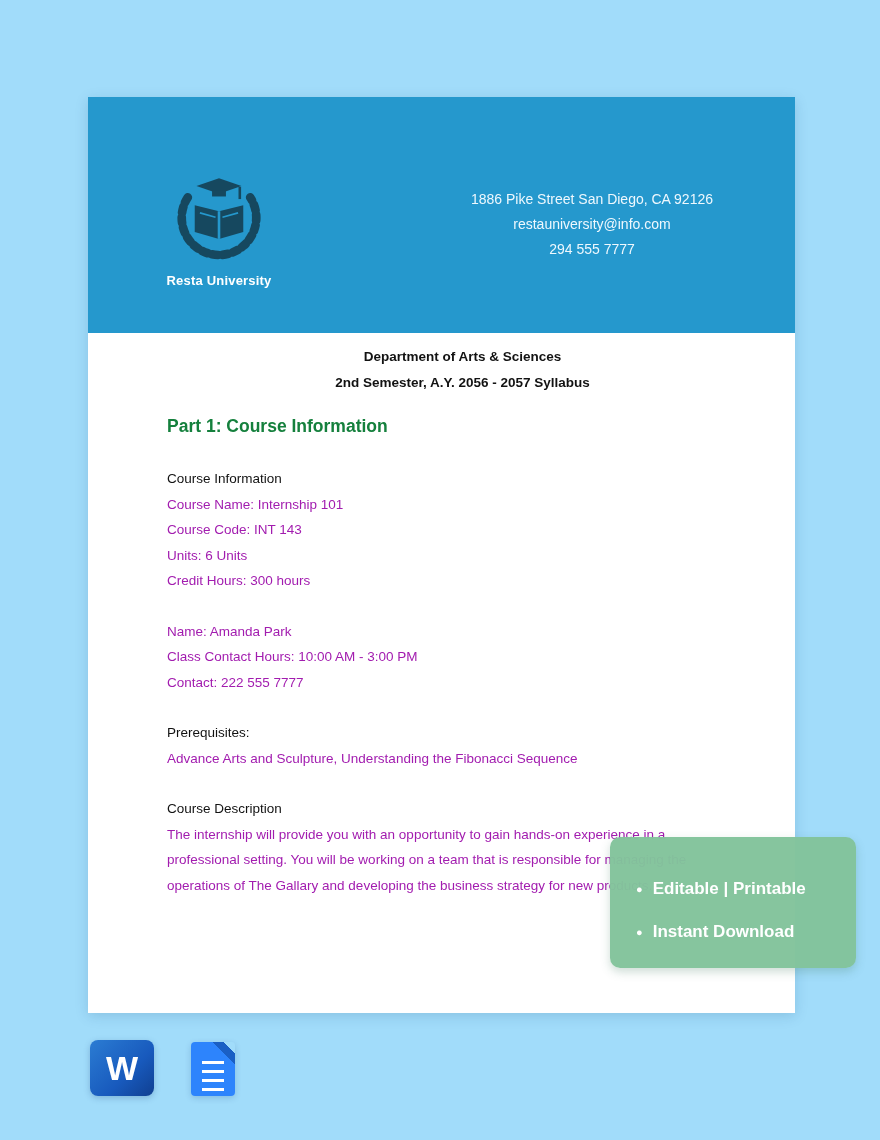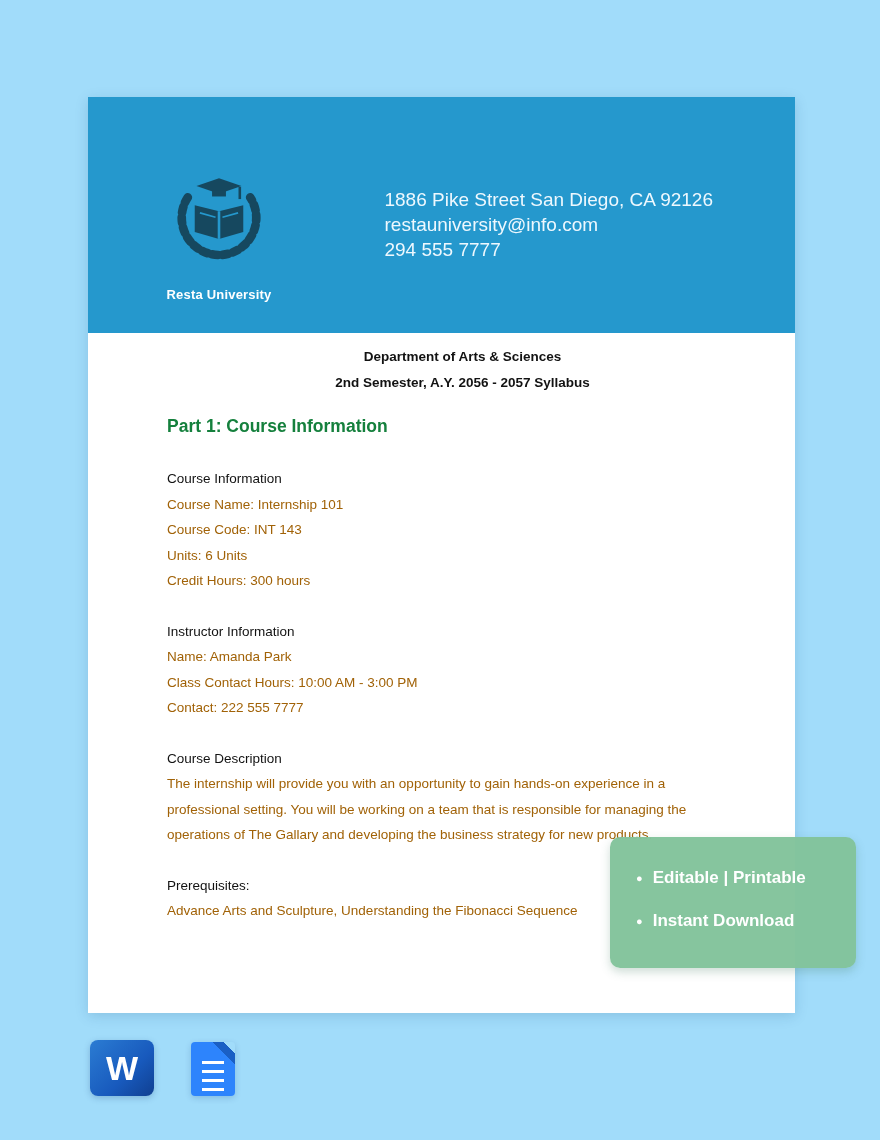--- a/index.html
+++ b/index.html
@@ -8,39 +8,39 @@
     position:relative; width:880px; height:1140px; background:#a1dcfa;
     overflow:hidden; font-family:"Liberation Sans", sans-serif;
   }
   .page {
     position:absolute; left:88px; top:97px; width:707px; height:916px;
     background:#ffffff; box-shadow:0 3px 12px rgba(30,80,120,.18);
   }
   
   .page-header { position:relative; height:236px; background:#2598cd; }
   .logo-wrap { position:absolute; left:76px; top:76px; width:110px; text-align:center; }
-  .logo-label { margin-top:18px; font-size:13px; font-weight:700; color:#ffffff; letter-spacing:.2px; }
+  .logo-label { margin-top:4px; font-size:13px; font-weight:700; color:#ffffff; letter-spacing:.2px; }
   .header-contact {
-    position:absolute; right:82px; top:90px; text-align:left;
-    font-size:19px; line-height:25px; color:#eef8fe;
+    position:absolute; right:82px; top:90px; text-align:center;
+    font-size:14px; line-height:25px; color:#eef8fe;
   }
   
   .page-body { padding:11px 37px 0 79px; }
   .doc-titles { text-align:center; font-weight:700; font-size:13.5px; line-height:25.5px; color:#121212; }
   .section-title { margin-top:21px; margin-bottom:29px; color:#15803d; font-size:17.5px; font-weight:700; }
   .block { margin-bottom:25px; }
   .b-heading { font-weight:400; font-size:13.5px; line-height:25.5px; color:#121212; }
-  .b-line, .b-body { font-size:13.5px; line-height:25.5px; color:#a16207; }
+  .b-line, .b-body { font-size:13.5px; line-height:25.5px; color:#a21caf; }
   .b-body { max-width:548px; }
   
   .badge {
     position:absolute; left:610px; top:837px; width:246px; height:131px;
     background:rgba(130,195,155,.97); border-radius:10px;
     box-shadow:0 4px 10px rgba(60,120,90,.25);
-    padding:28px 10px 0 26px; color:#ffffff; z-index:5;
+    padding:39px 10px 0 26px; color:#ffffff; z-index:5;
   }
   .badge-item { display:flex; align-items:center; gap:10px; margin-bottom:17px;
     font-weight:700; font-size:17px; line-height:26px; }
   .bullet { font-size:11px; line-height:26px; }
   .bullet::before { content:"●"; }
   
   .word-icon {
     position:absolute; left:90px; top:1040px; width:64px; height:56px; border-radius:8px;
     background:linear-gradient(135deg,#2b7cd3 0%,#185abd 60%,#103f91 100%);
     display:flex; align-items:center; justify-content:center;
@@ -99,34 +99,33 @@
 
       <div class="block">
         <div class="b-heading">Course Information</div>
         <div class="b-line">Course Name: Internship 101</div>
         <div class="b-line">Course Code: INT 143</div>
         <div class="b-line">Units: 6 Units</div>
         <div class="b-line">Credit Hours: 300 hours</div>
       </div>
 
       <div class="block">
-        <div class="b-heading">Instructor Information</div>
         <div class="b-line">Name: Amanda Park</div>
         <div class="b-line">Class Contact Hours: 10:00 AM - 3:00 PM</div>
         <div class="b-line">Contact: 222 555 7777</div>
       </div>
 
       <div class="block">
-        <div class="b-heading">Course Description</div>
-        <div class="b-body">The internship will provide you with an opportunity to gain hands-on experience in a professional setting. You will be working on a team that is responsible for managing the operations of The Gallary and developing the business strategy for new products.</div>
+        <div class="b-heading">Prerequisites:</div>
+        <div class="b-body">Advance Arts and Sculpture, Understanding the Fibonacci Sequence</div>
       </div>
 
       <div class="block">
-        <div class="b-heading">Prerequisites:</div>
-        <div class="b-body">Advance Arts and Sculpture, Understanding the Fibonacci Sequence</div>
+        <div class="b-heading">Course Description</div>
+        <div class="b-body">The internship will provide you with an opportunity to gain hands-on experience in a professional setting. You will be working on a team that is responsible for managing the operations of The Gallary and developing the business strategy for new products.</div>
       </div>
     </div>
   </div>
 
   <div class="badge">
     <div class="badge-item">
       <span class="bullet"></span>
       <span>Editable | Printable</span>
     </div>
     <div class="badge-item">

